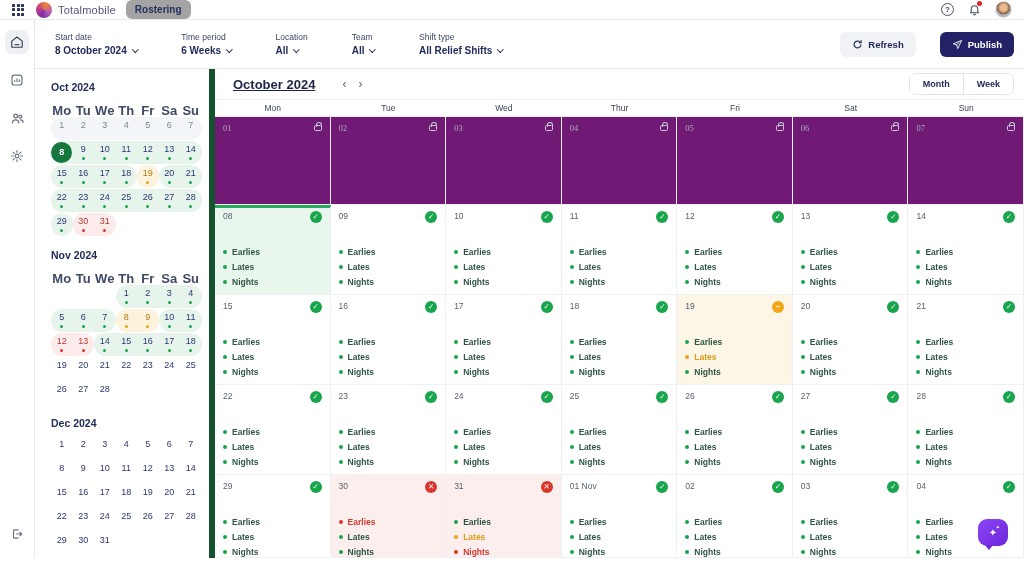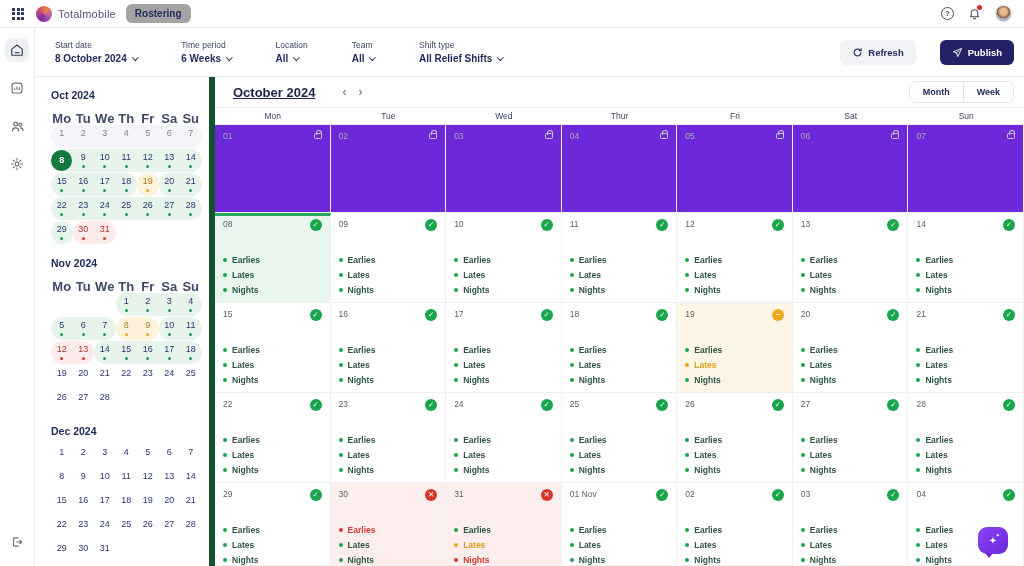--- a/index.html
+++ b/index.html
@@ -1,20 +1,20 @@
 <!DOCTYPE html>
 <html><head>
 <meta charset="utf-8">
 <style>
   html,body{margin:0;padding:0;width:1024px;height:566px;overflow:hidden;background:#fff;
     font-family:"Liberation Sans","DejaVu Sans",sans-serif;-webkit-font-smoothing:antialiased;}
   *{box-sizing:border-box;}
 
   
-  .topbar{height:28px;display:flex;align-items:center;padding:0 12px;border-bottom:1px solid #e9eaf0;background:#fff;}
+  .topbar{height:20px;display:flex;align-items:center;padding:0 12px;border-bottom:1px solid #e9eaf0;background:#fff;}
   .appgrid{display:grid;grid-template-columns:repeat(3,3px);gap:1.5px;cursor:pointer;margin-right:12px;}
   .appgrid i{width:3px;height:3px;background:#2c3563;border-radius:0.5px;}
   .logo{width:16px;height:16px;border-radius:50%;margin-right:6px;
     background:conic-gradient(from 200deg,#7b2ea5,#c2407e,#e8833c,#b85fae,#7b2ea5);}
   .brand{font-size:11px;color:#55517f;letter-spacing:.2px;margin-right:10px;}
   .chip{background:#a3a3a3;border-radius:6px;padding:4px 9px;font-size:10px;font-weight:bold;color:#23305c;cursor:pointer;}
   .top-right{margin-left:auto;display:flex;align-items:center;gap:14px;}
   .help-icon{width:13px;height:13px;border:1.3px solid #454e63;border-radius:50%;display:flex;align-items:center;justify-content:center;
     font-size:8px;font-weight:bold;color:#454e63;cursor:pointer;}
   .bell{position:relative;cursor:pointer;display:flex;}
@@ -77,21 +77,21 @@
   .cal-header{height:30px;display:flex;align-items:center;padding:0 10px 0 18px;}
   .cal-title{font-size:13px;font-weight:bold;color:#1d2547;margin-right:21px;text-decoration:underline;}
   .nav-arrow{font-size:12px;color:#5a6170;cursor:pointer;padding:0 6px;line-height:1;}
   .toggle{margin-left:auto;display:flex;border:1px solid #e2e4ea;border-radius:7px;overflow:hidden;background:#fff;}
   .toggle .tbtn{padding:5px 13px;font-size:9px;font-weight:bold;color:#232c5c;cursor:pointer;background:#fff;}
   .toggle .tbtn:first-child{border-right:1px solid #e2e4ea;}
   .day-header-row{display:grid;grid-template-columns:repeat(7,1fr);border-top:1px solid #eceef2;border-bottom:1px solid #eceef2;}
   .dayname{font-size:8.5px;color:#3a4160;text-align:center;padding:3px 0;}
   .calendar-grid{flex:1;display:grid;grid-template-columns:repeat(7,1fr);grid-template-rows:88px 90px 90px 90px minmax(0,1fr);min-height:0;}
   .cell{border-right:1px solid #eef0f3;border-bottom:1px solid #eef0f3;padding:6px 8px;position:relative;background:#fff;cursor:pointer;overflow:hidden;}
-  .cell.locked{background:#6d28d9;}
+  .cell.locked{background:#701a75;font-family:Liberation Serif, serif;}
   .cell.selected{background:#e9f6ee;border-top:3px solid #27a85b;padding-top:3px;}
   .cell.warn{background:#fdf6e6;}
   .cell.bad{background:#fdeeee;}
   .cell-top{display:flex;align-items:flex-start;justify-content:space-between;}
   .dnum{font-size:8.5px;color:#565e6e;}
   .cell.locked .dnum{color:#a7adb9;}
   .badge{width:12px;height:12px;border-radius:50%;display:flex;align-items:center;justify-content:center;
     color:#fff;font-size:7.5px;font-weight:bold;line-height:1;}
   .badge.ok{background:#18a54c;}
   .badge.warn{background:#f2a71b;}

